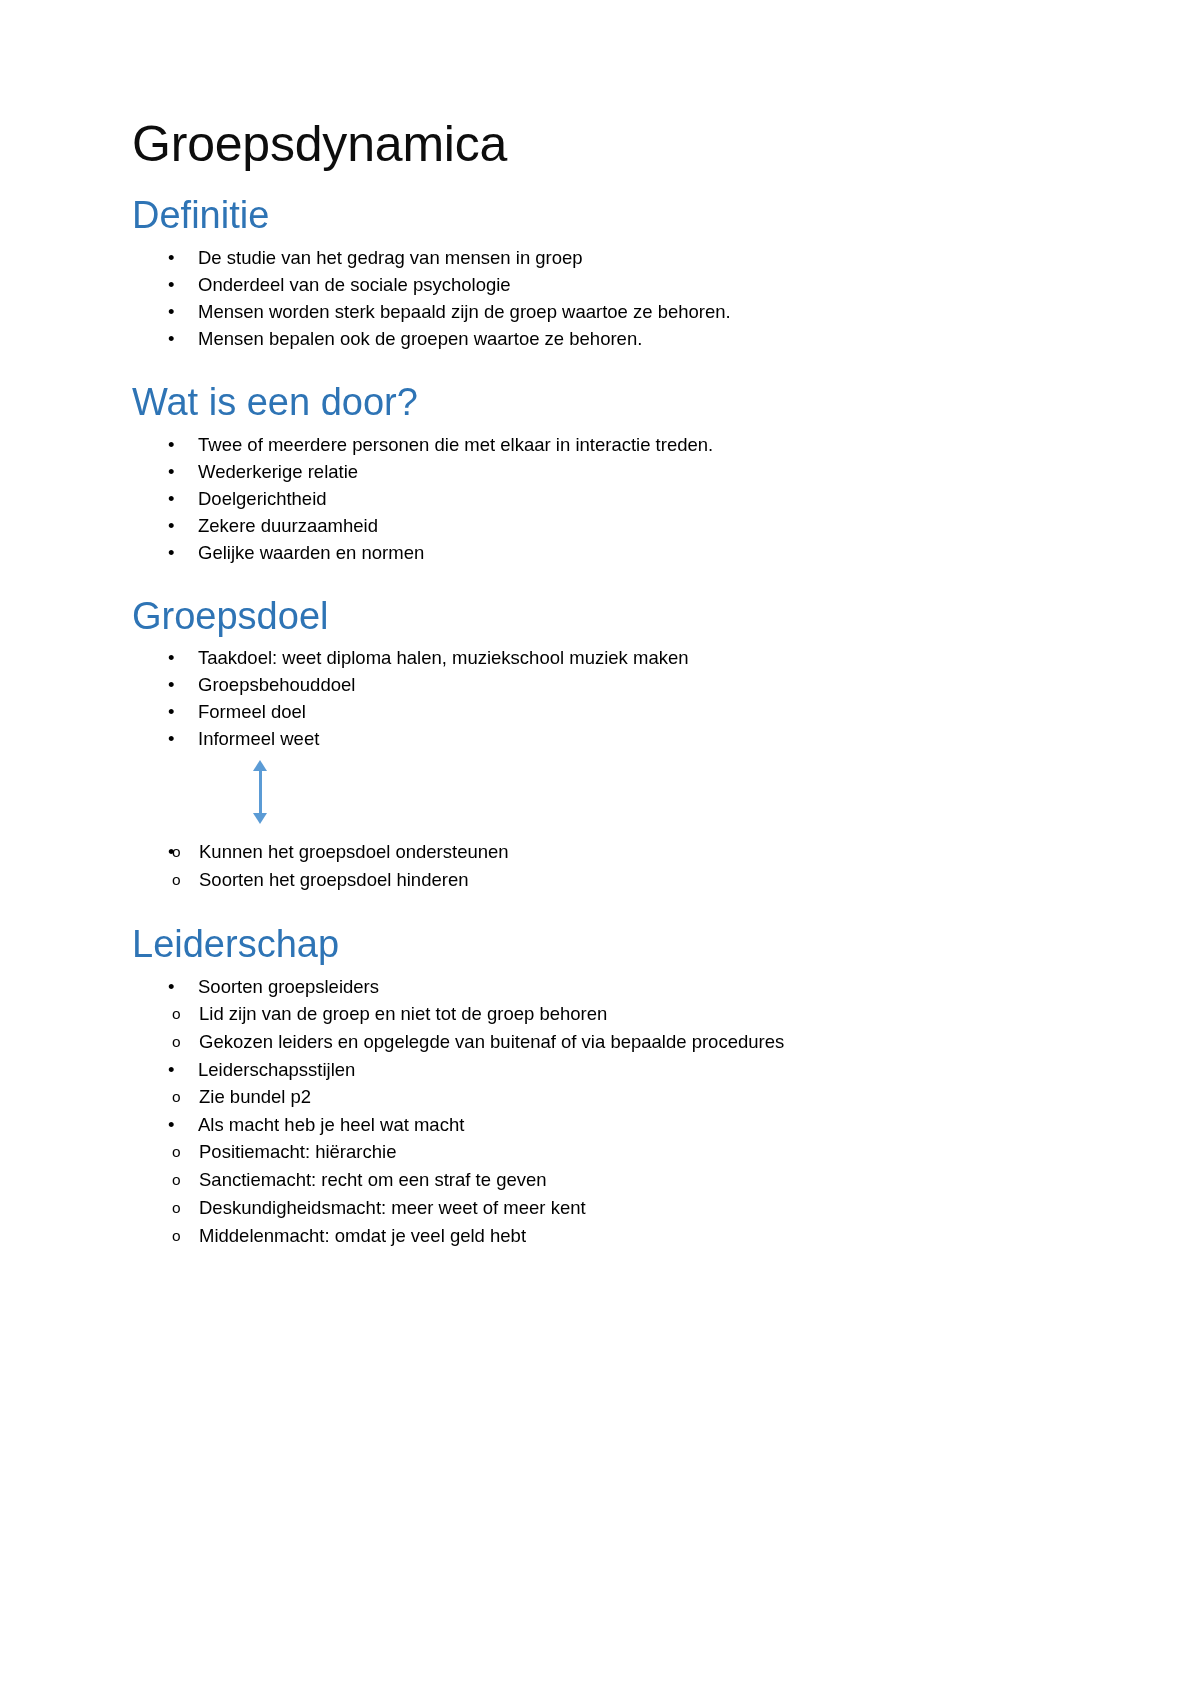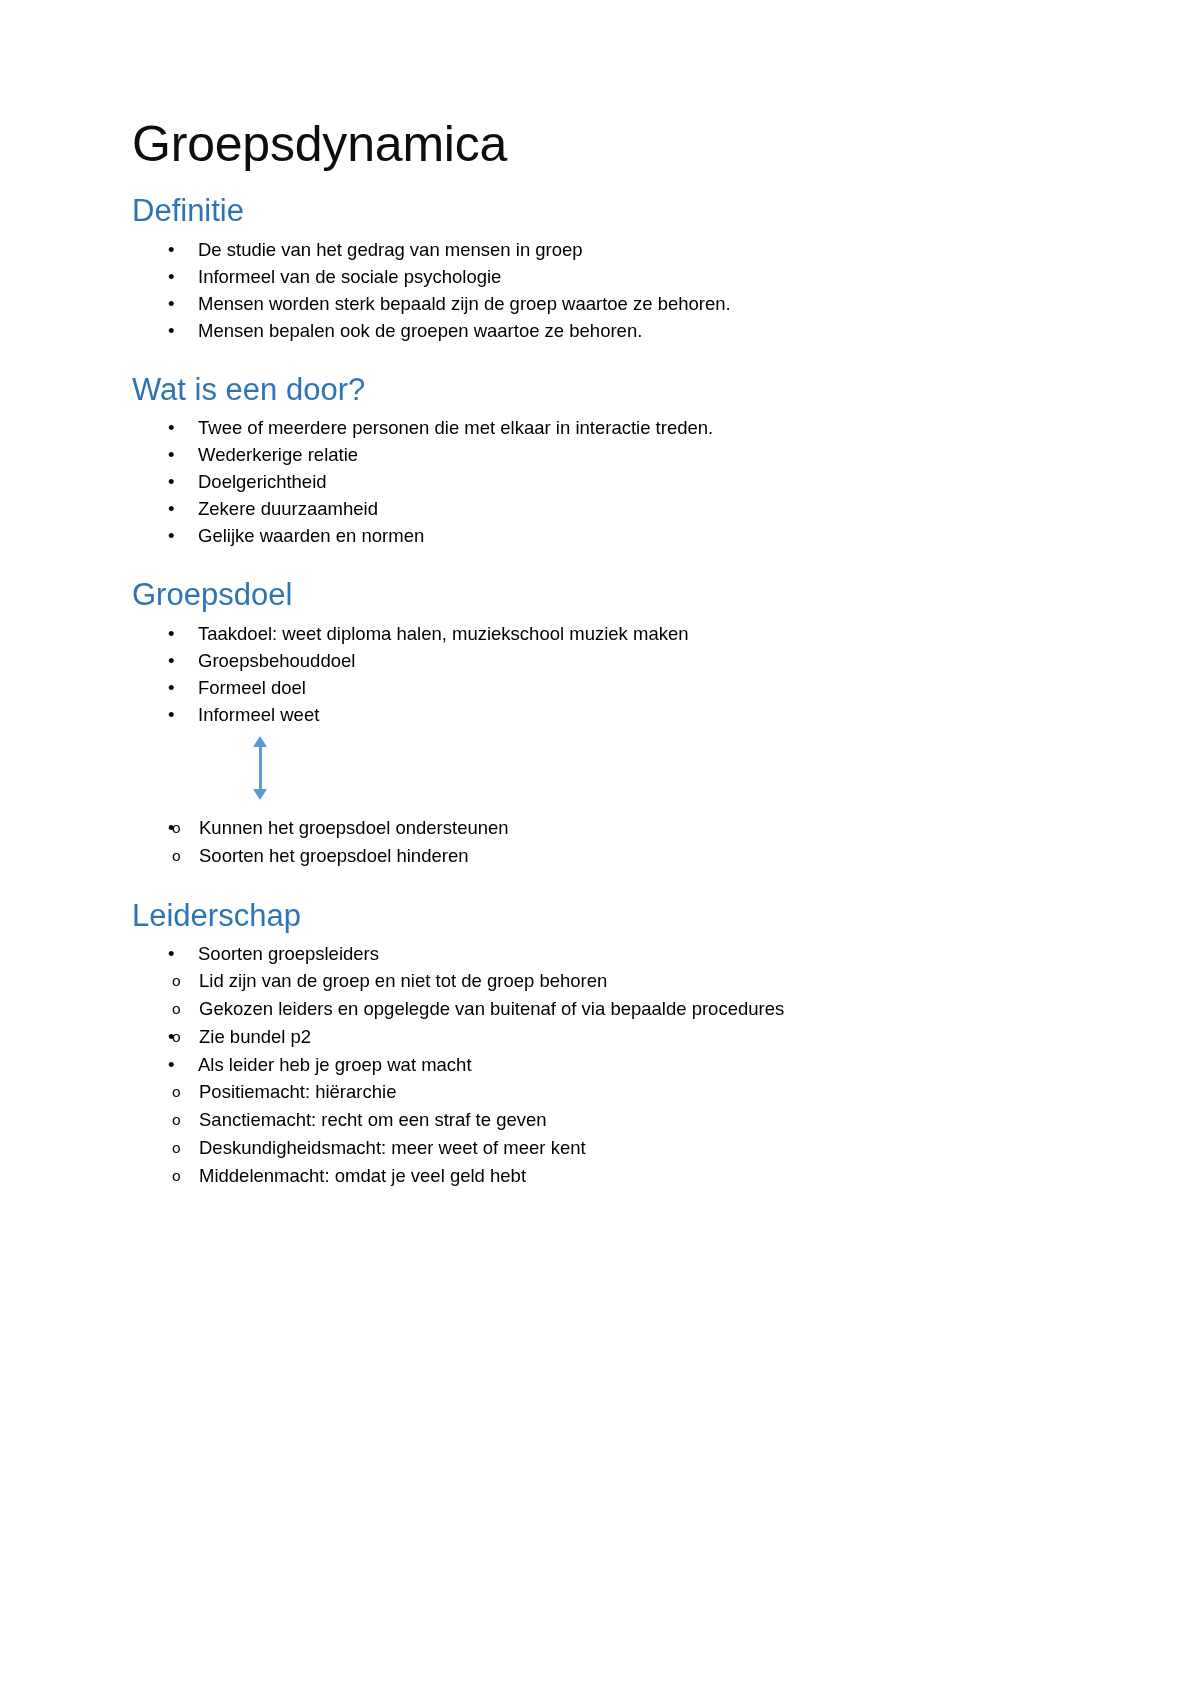--- a/index.html
+++ b/index.html
@@ -37,21 +37,21 @@
     letter-spacing: -0.2px;
     margin: 0 0 6px 0;
     white-space: nowrap;
   }
 
   
   .section {
     margin: 0;
   }
   .heading {
-    font-size: 31px;
+    font-size: 38px;
     line-height: 1.18;
     font-weight: 400;
     color: #2e74b5;
     margin: 28px 0 6px 0;
     letter-spacing: 0px;
     white-space: nowrap;
   }
   .section:first-child .heading { margin-top: 22px; }
 
   
@@ -163,21 +163,21 @@
     <div id="sections-root">
         <div class="section">
           <h2 class="heading">Definitie</h2>
           <ul class="lvl1">
             <li class="bullet">
               <span class="marker">•</span>
               <span class="txt">De studie van het gedrag van mensen in groep</span>
             </li>
             <li class="bullet">
               <span class="marker">•</span>
-              <span class="txt">Informeel van de sociale psychologie</span>
+              <span class="txt">Onderdeel van de sociale psychologie</span>
             </li>
             <li class="bullet">
               <span class="marker">•</span>
               <span class="txt">Mensen worden sterk bepaald zijn de groep waartoe ze behoren.</span>
             </li>
             <li class="bullet">
               <span class="marker">•</span>
               <span class="txt">Mensen bepalen ook de groepen waartoe ze behoren.</span>
             </li>
           </ul>
@@ -248,27 +248,28 @@
             <li class="bullet">
               <span class="marker">•</span>
               <span class="txt">Soorten groepsleiders</span>
               <ul class="lvl2">
                 <li class="subbullet"><span class="marker">o</span><span>Lid zijn van de groep en niet tot de groep behoren</span></li>
                 <li class="subbullet"><span class="marker">o</span><span>Gekozen leiders en opgelegde van buitenaf of via bepaalde procedures</span></li>
               </ul>
             </li>
             <li class="bullet">
               <span class="marker">•</span>
+              <span class="txt">Leiderschapsstijlen</span>
               <ul class="lvl2">
                 <li class="subbullet"><span class="marker">o</span><span>Zie bundel p2</span></li>
               </ul>
             </li>
             <li class="bullet">
               <span class="marker">•</span>
-              <span class="txt">Als leider heb je groep wat macht</span>
+              <span class="txt">Als macht heb je heel wat macht</span>
               <ul class="lvl2">
                 <li class="subbullet"><span class="marker">o</span><span>Positiemacht: hiërarchie</span></li>
                 <li class="subbullet"><span class="marker">o</span><span>Sanctiemacht: recht om een straf te geven</span></li>
                 <li class="subbullet"><span class="marker">o</span><span>Deskundigheidsmacht: meer weet of meer kent</span></li>
                 <li class="subbullet"><span class="marker">o</span><span>Middelenmacht: omdat je veel geld hebt</span></li>
               </ul>
             </li>
           </ul>
         </div>
       </div>

